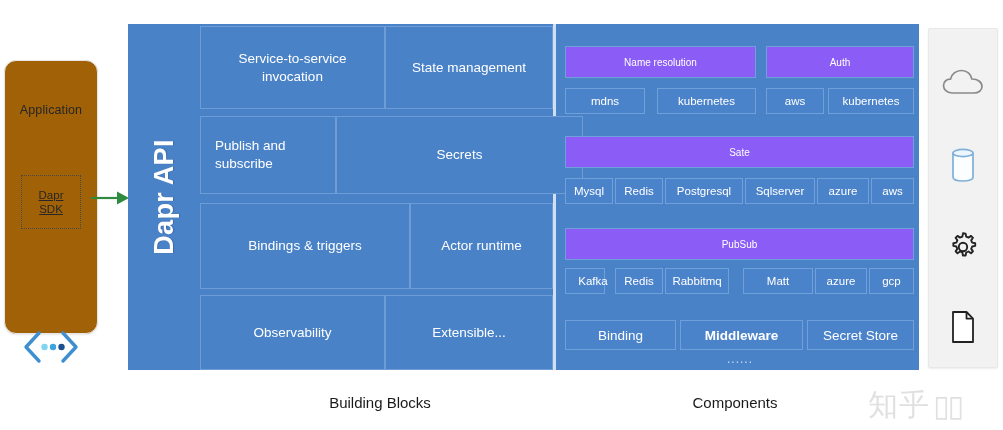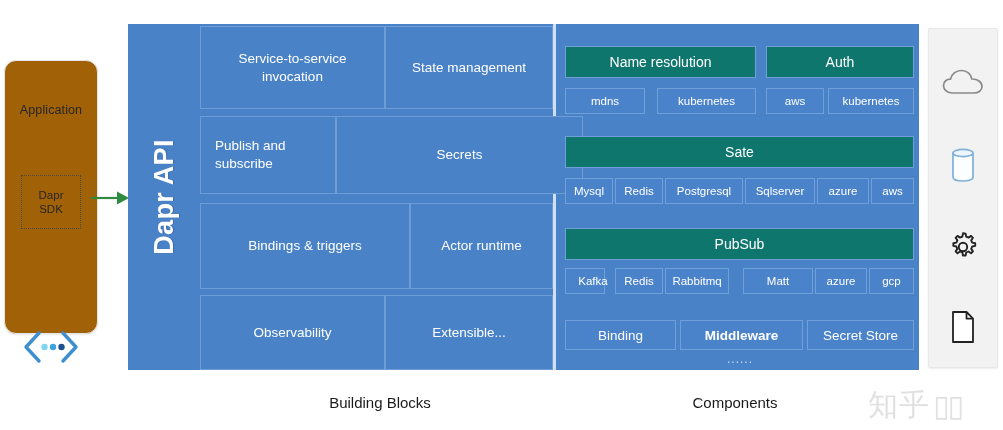--- a/index.html
+++ b/index.html
@@ -18,21 +18,21 @@
   #app-title{
     position:absolute;left:0;top:42px;width:92px;text-align:center;
     font-size:12.5px;color:#262626;letter-spacing:.1px;
   }
   #sdk-box{
     position:absolute;left:16px;top:114px;width:60px;height:54px;
     border:1px dotted #4a4a4a;box-sizing:border-box;
     display:flex;flex-direction:column;align-items:center;justify-content:center;
     line-height:1.25;
   }
-  #sdk-box span{font-size:11.5px;color:#262626;display:block;text-align:right;}
+  #sdk-box span{font-size:11.5px;color:#262626;display:block;text-align:right;text-decoration:underline;}
   #dapr-logo{position:absolute;left:14px;top:266px;width:64px;height:40px;}
 
   
   #arrow{position:absolute;left:90px;top:186px;width:40px;height:24px;}
 
   
   #panel{
     position:absolute;left:128px;top:24px;width:791px;height:346px;
     background:#4a82c8;
   }
@@ -58,23 +58,23 @@
   
   .bb{
     position:absolute;background:#4a82c8;
     border:1px solid #6d9cd6;box-sizing:border-box;
     display:flex;align-items:center;justify-content:center;text-align:center;
     color:#ffffff;font-size:13.5px;line-height:1.3;
     padding:0 6px;
   }
   .bb.left-align{justify-content:flex-start;text-align:left;padding-left:14px;}
   .chead{
-    position:absolute;background:#0f766e;border:1px solid #6fa0d9;
+    position:absolute;background:#8b5cf6;border:1px solid #6fa0d9;
     box-sizing:border-box;display:flex;align-items:center;justify-content:center;
-    color:#ffffff;font-size:14px;
+    color:#ffffff;font-size:10px;
   }
   .chip{
     position:absolute;background:#4b83ca;border:1px solid #6fa0d9;
     box-sizing:border-box;display:flex;align-items:center;justify-content:center;
     color:#ffffff;font-size:11.5px;white-space:nowrap;
   }
   .cbig{
     position:absolute;background:#4b83ca;border:1px solid #6fa0d9;
     box-sizing:border-box;display:flex;align-items:center;justify-content:center;
     color:#ffffff;font-size:13.5px;white-space:nowrap;

